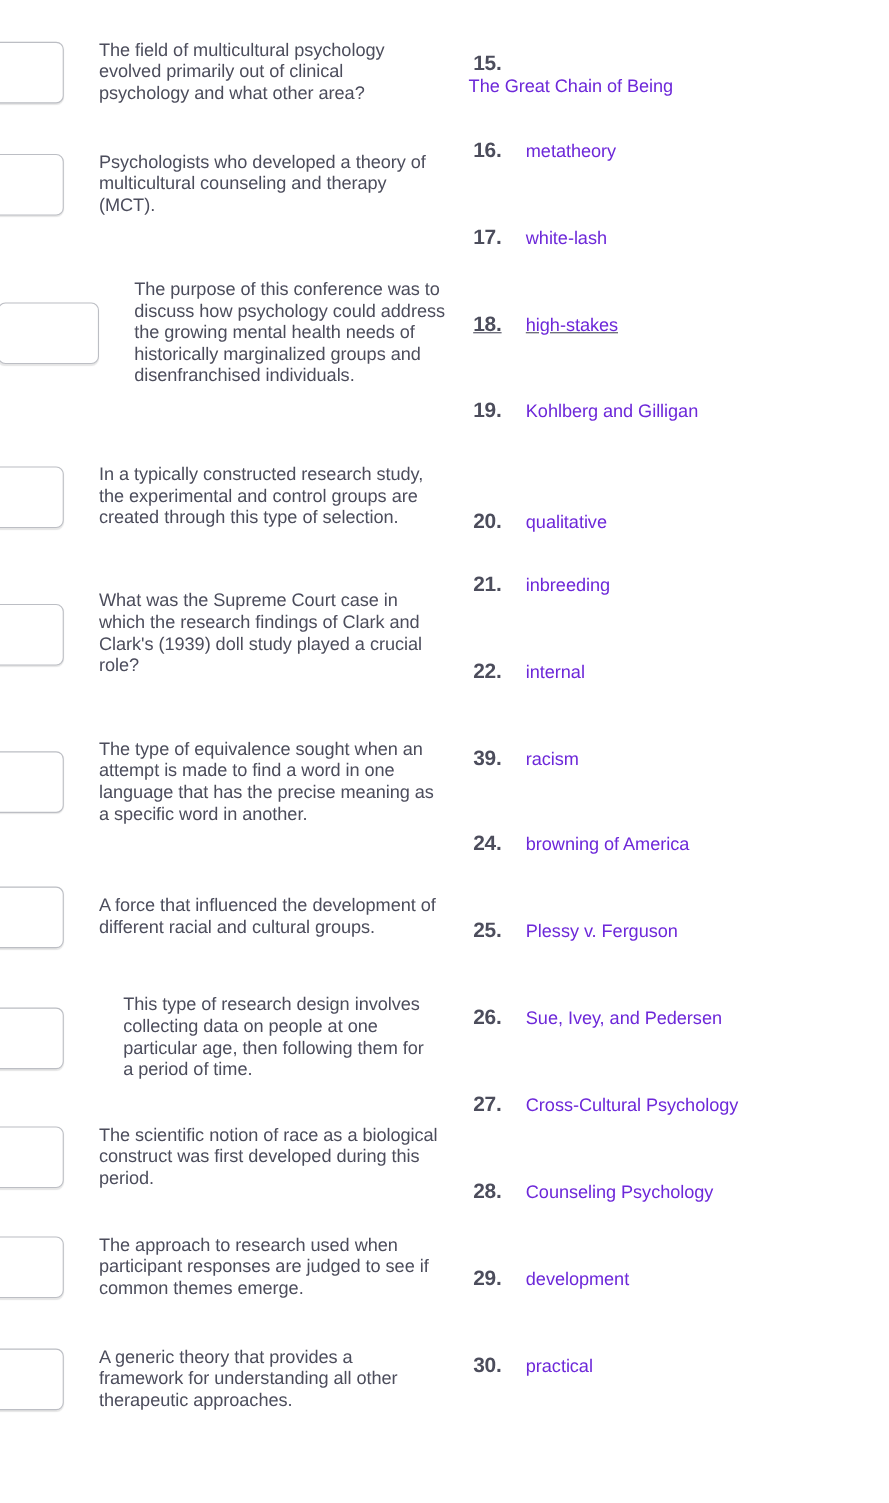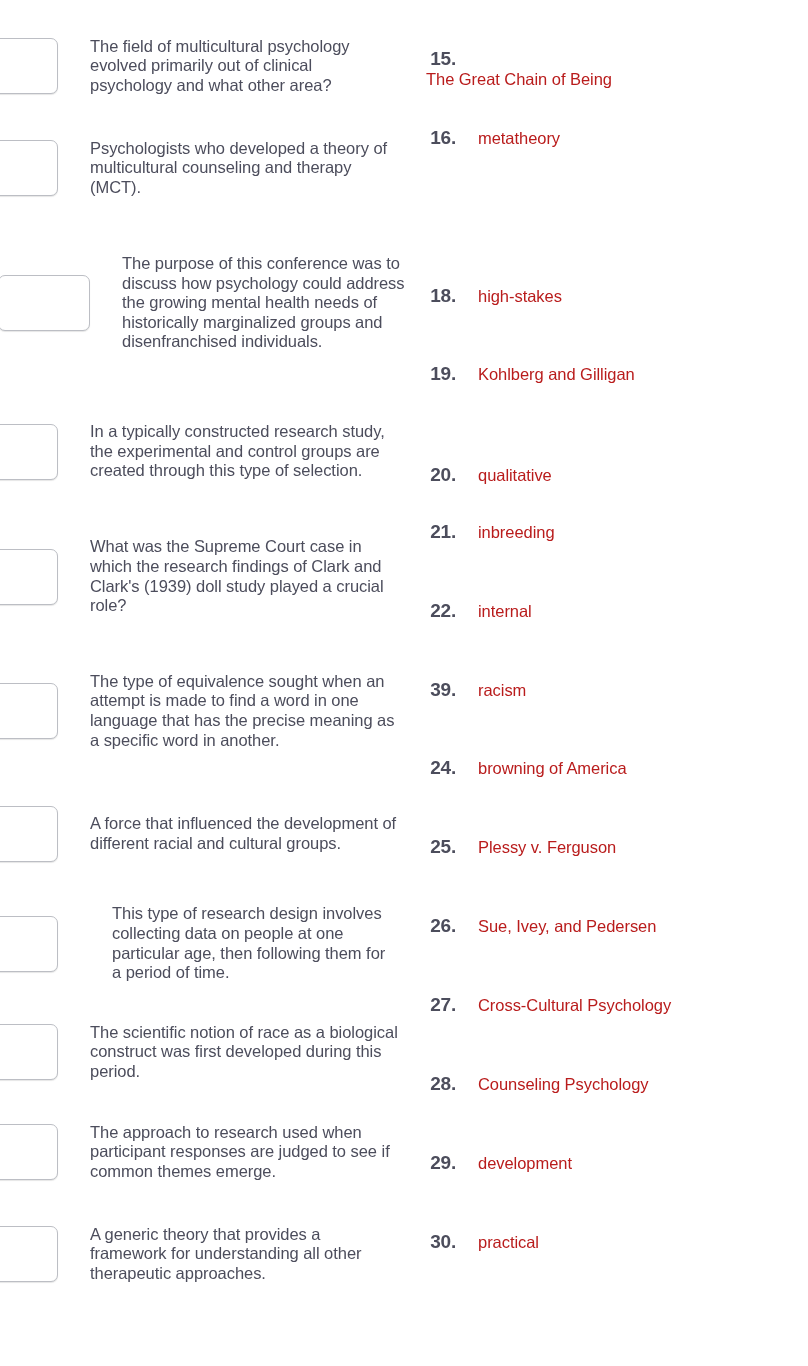--- a/index.html
+++ b/index.html
@@ -99,21 +99,21 @@
     font-weight: bold;
     color: #4c4d5c;
     letter-spacing: -0.2px;
   }
 
   .answer-label {
     flex: 1 1 auto;
     padding-left: 22px;
     font-size: 16.5px;
     line-height: 19.6px;
-    color: #b91c1c;
+    color: #6d28d9;
     letter-spacing: -0.05px;
   }
 </style>
 </head>
 <body>
 
 <div class="sheet">
 
   <div class="questions-column">
       <div class="question-row" style="top: 24px; height: 84px;">
@@ -186,21 +186,25 @@
 
   <div class="answers-column">
       <div class="answer-row" style="top: 48px; flex-direction: column;">
         <div class="answer-number">15.</div>
         <div class="answer-label">The Great Chain of Being</div>
       </div>
       <div class="answer-row" style="top: 127px;">
         <div class="answer-number">16.</div>
         <div class="answer-label">metatheory</div>
       </div>
-      <div class="answer-row" style="top: 285px;">
+      <div class="answer-row" style="top: 206px;">
+        <div class="answer-number">17.</div>
+        <div class="answer-label">white-lash</div>
+      </div>
+      <div class="answer-row" style="top: 285px; text-decoration: underline;">
         <div class="answer-number">18.</div>
         <div class="answer-label">high-stakes</div>
       </div>
       <div class="answer-row" style="top: 363px;">
         <div class="answer-number">19.</div>
         <div class="answer-label">Kohlberg and Gilligan</div>
       </div>
       <div class="answer-row" style="top: 464px;">
         <div class="answer-number">20.</div>
         <div class="answer-label">qualitative</div>

